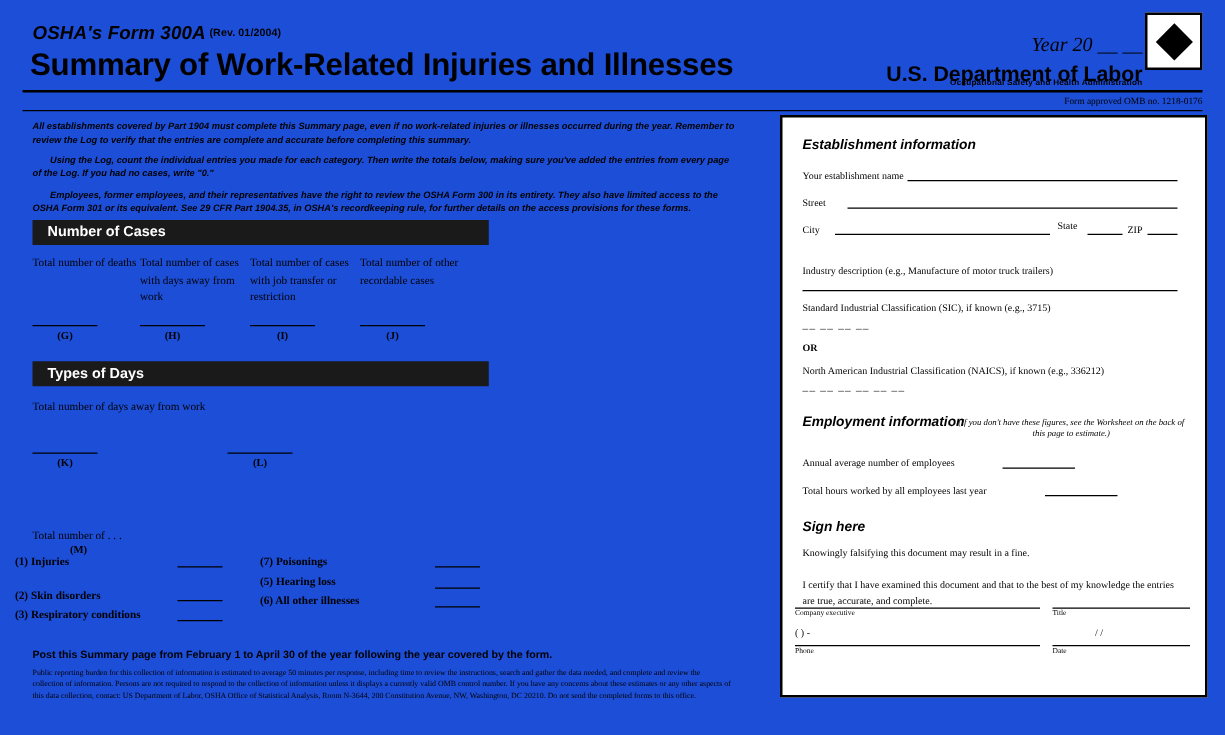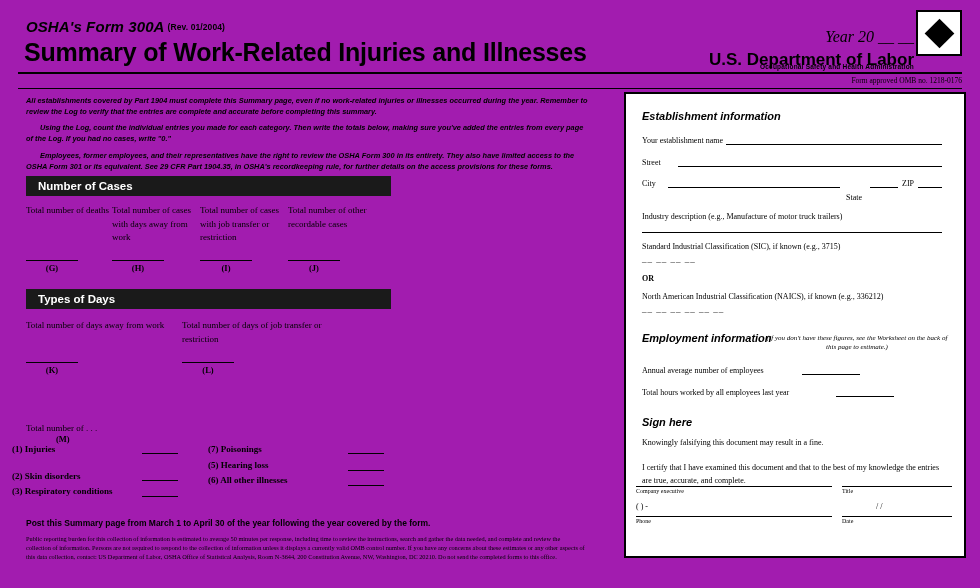--- a/index.html
+++ b/index.html
@@ -8,21 +8,21 @@
     background: #ffffff;
   }
   body {
     font-family: "Liberation Serif", serif;
     color: #000;
   }
   #page {
     position: relative;
     width: 980px;
     height: 588px;
-    background: #a21caf;
+    background: #1d4ed8;
     overflow: hidden;
   }
 
   
   .hdr-title-sm {
     position: absolute;
     left: 26px; top: 18px;
     font-family: "Liberation Sans", sans-serif;
     font-style: italic;
     font-weight: bold;
@@ -265,21 +265,20 @@
   <div class="blank-line" style="left:288px; top:260px; width:52px;"></div>
 
   <div class="code-letter" style="left:22px; top:263px;">(G)</div>
   <div class="code-letter" style="left:108px; top:263px;">(H)</div>
   <div class="code-letter" style="left:196px; top:263px;">(I)</div>
   <div class="code-letter" style="left:284px; top:263px;">(J)</div>
 
   <div class="blackbar" style="left:26px; top:289px; width:365px;">Types of Days</div>
 
   <div class="days-head" style="left:26px; top:319px; width:140px;">Total number of days away from work</div>
-  <div class="days-head" style="left:182px; top:319px; width:160px;">Total number of days of job transfer or restriction</div>
 
   <div class="blank-line" style="left:26px; top:362px; width:52px;"></div>
   <div class="blank-line" style="left:182px; top:362px; width:52px;"></div>
   <div class="code-letter" style="left:22px; top:365px;">(K)</div>
   <div class="code-letter" style="left:178px; top:365px;">(L)</div>
 
 
   <div class="iit-total" style="left:26px; top:423px;">Total number of . . .</div>
   <div class="iit-total" style="left:56px; top:434px; font-weight:bold; font-size:8.5px;">(M)</div>
 
@@ -294,36 +293,36 @@
 
   <div class="iit-item" style="left:208px; top:444px;">(7) Poisonings</div>
   <div class="blank-line" style="left:348px; top:453px; width:36px;"></div>
 
   <div class="iit-item" style="left:208px; top:460px;">(5) Hearing loss</div>
   <div class="blank-line" style="left:348px; top:470px; width:36px;"></div>
 
   <div class="iit-item" style="left:208px; top:475px;">(6) All other illnesses</div>
   <div class="blank-line" style="left:348px; top:485px; width:36px;"></div>
 
-  <div class="post-note">Post this Summary page from March 1 to April 30 of the year following the year covered by the form.</div>
+  <div class="post-note">Post this Summary page from February 1 to April 30 of the year following the year covered by the form.</div>
   <div class="fineprint">Public reporting burden for this collection of information is estimated to average 50 minutes per response, including time to review the instructions, search and gather the data needed, and complete and review the collection of information. Persons are not required to respond to the collection of information unless it displays a currently valid OMB control number. If you have any concerns about these estimates or any other aspects of this data collection, contact: US Department of Labor, OSHA Office of Statistical Analysis, Room N-3644, 200 Constitution Avenue, NW, Washington, DC 20210. Do not send the completed forms to this office.</div>
 
   <div class="rpanel">
 
     <div class="rp-h" style="left:16px; top:16px;">Establishment information</div>
 
     <div class="rp-t" style="left:16px; top:42px;">Your establishment name</div>
     <div class="rp-line" style="left:100px; top:50px; width:216px;"></div>
 
     <div class="rp-t" style="left:16px; top:64px;">Street</div>
     <div class="rp-line" style="left:52px; top:72px; width:264px;"></div>
 
     <div class="rp-t" style="left:16px; top:85px;">City</div>
     <div class="rp-line" style="left:42px; top:93px; width:172px;"></div>
-    <div class="rp-t" style="left:220px; top:99px;">State</div>
+    <div class="rp-t" style="left:220px; top:82px;">State</div>
     <div class="rp-line" style="left:244px; top:93px; width:28px;"></div>
     <div class="rp-t" style="left:276px; top:85px;">ZIP</div>
     <div class="rp-line" style="left:292px; top:93px; width:24px;"></div>
 
     <div class="rp-t" style="left:16px; top:118px;">Industry description (e.g., Manufacture of motor truck trailers)</div>
     <div class="rp-line" style="left:16px; top:138px; width:300px;"></div>
 
     <div class="rp-t" style="left:16px; top:148px;">Standard Industrial Classification (SIC), if known (e.g., 3715)</div>
     <div class="rp-dashes" style="left:16px; top:160px;">__ __ __ __</div>
 

